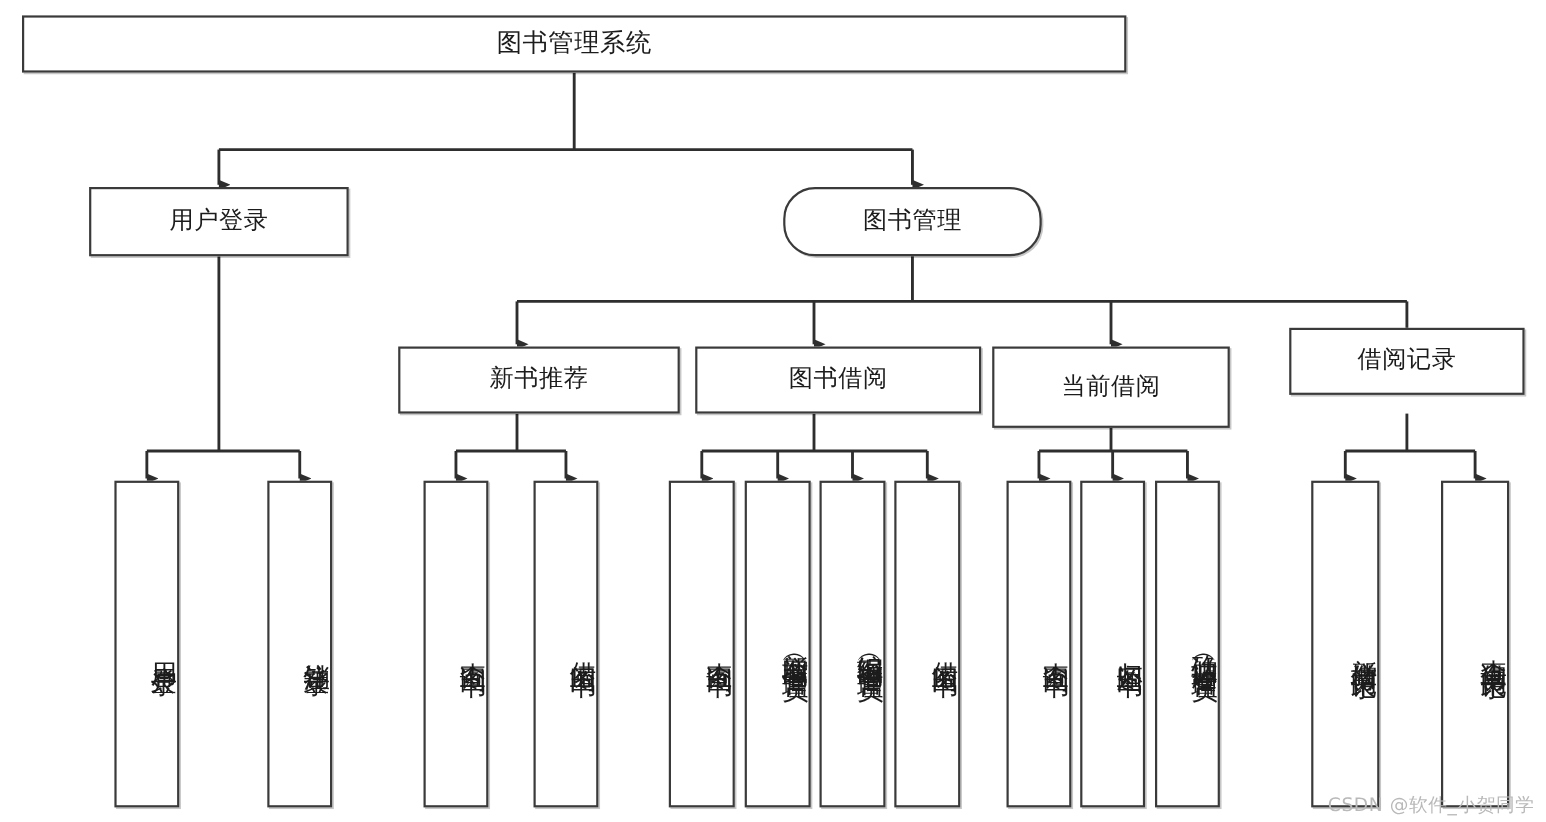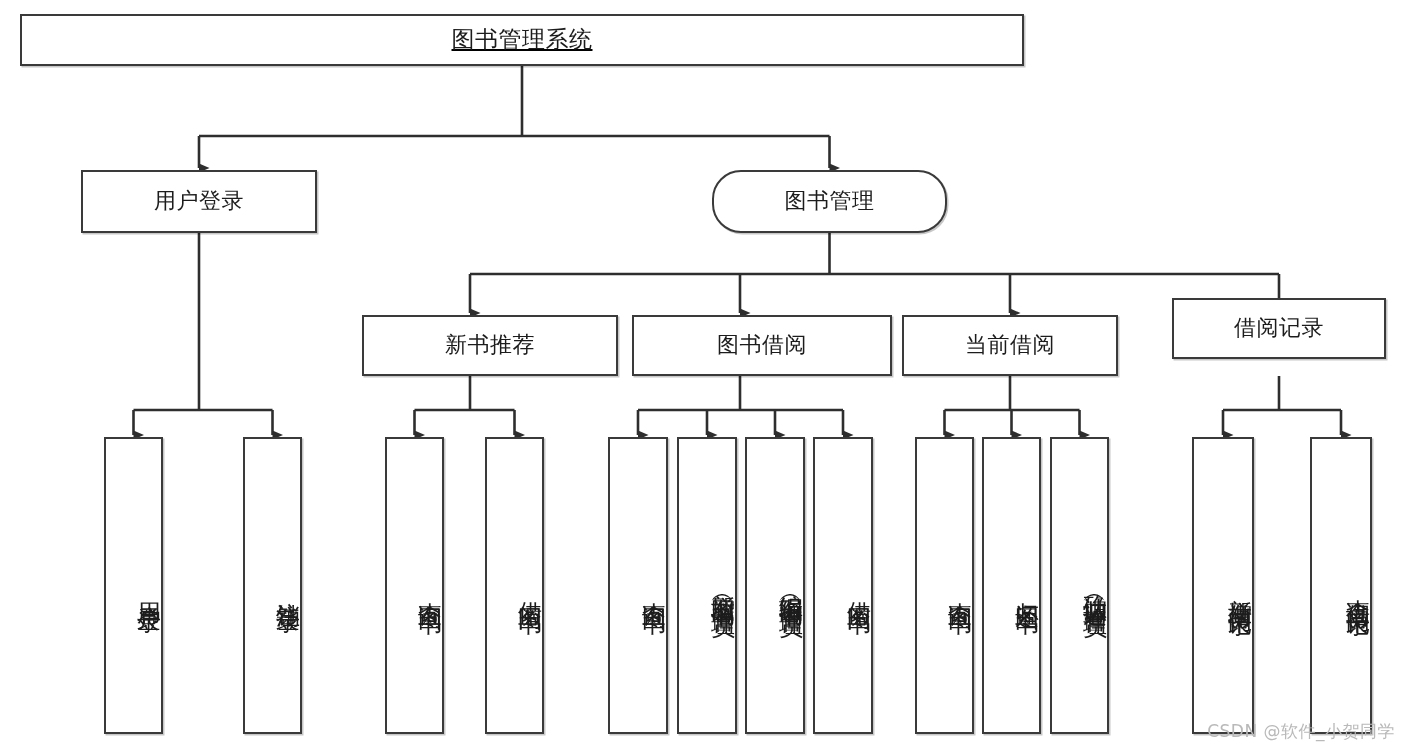--- a/index.html
+++ b/index.html
@@ -114,36 +114,36 @@
         <path d="M 1011.5 410 L 1011.5 435" marker-end="url(#arrowDown)"></path>
         <path d="M 1079.5 410 L 1079.5 435" marker-end="url(#arrowDown)"></path>
         <path d="M 1279 376 L 1279 410"></path>
         <path d="M 1223 410 L 1341 410"></path>
         <path d="M 1223 410 L 1223 435" marker-end="url(#arrowDown)"></path>
         <path d="M 1341 410 L 1341 435" marker-end="url(#arrowDown)"></path>
       </g>
   </svg>
 
   <div id="nodes-layer">
-      <div class="node-box node-root" style="left: 20px; top: 14px; width: 1004px; height: 52px; text-decoration: underline;">
+      <div class="node-box node-root" style="left: 20px; top: 14px; width: 1004px; height: 52px;">
         <span class="node-label">图书管理系统</span>
       </div>
       <div class="node-box node-l2" style="left: 81px; top: 170px; width: 236px; height: 63px;">
         <span class="node-label">用户登录</span>
       </div>
       <div class="node-box node-l2" style="left: 712px; top: 170px; width: 235px; height: 63px; border-radius: 29px;">
         <span class="node-label">图书管理</span>
       </div>
       <div class="node-box node-l3" style="left: 362px; top: 315px; width: 256px; height: 61px;">
         <span class="node-label">新书推荐</span>
       </div>
       <div class="node-box node-l3" style="left: 632px; top: 315px; width: 260px; height: 61px;">
         <span class="node-label">图书借阅</span>
       </div>
-      <div class="node-box node-l3" style="left: 902px; top: 315px; width: 216px; height: 61px;">
+      <div class="node-box node-l3" style="left: 902px; top: 315px; width: 216px; height: 74px;">
         <span class="node-label">当前借阅</span>
       </div>
       <div class="node-box node-l3" style="left: 1172px; top: 298px; width: 214px; height: 61px;">
         <span class="node-label">借阅记录</span>
       </div>
       <div class="node-box node-leaf-box node-leaf" style="left: 104px; top: 437px; width: 59px; height: 297px;">
         <span class="node-label">用户登录</span>
       </div>
       <div class="node-box node-leaf-box node-leaf" style="left: 243px; top: 437px; width: 59px; height: 297px;">
         <span class="node-label">注销登录</span>

